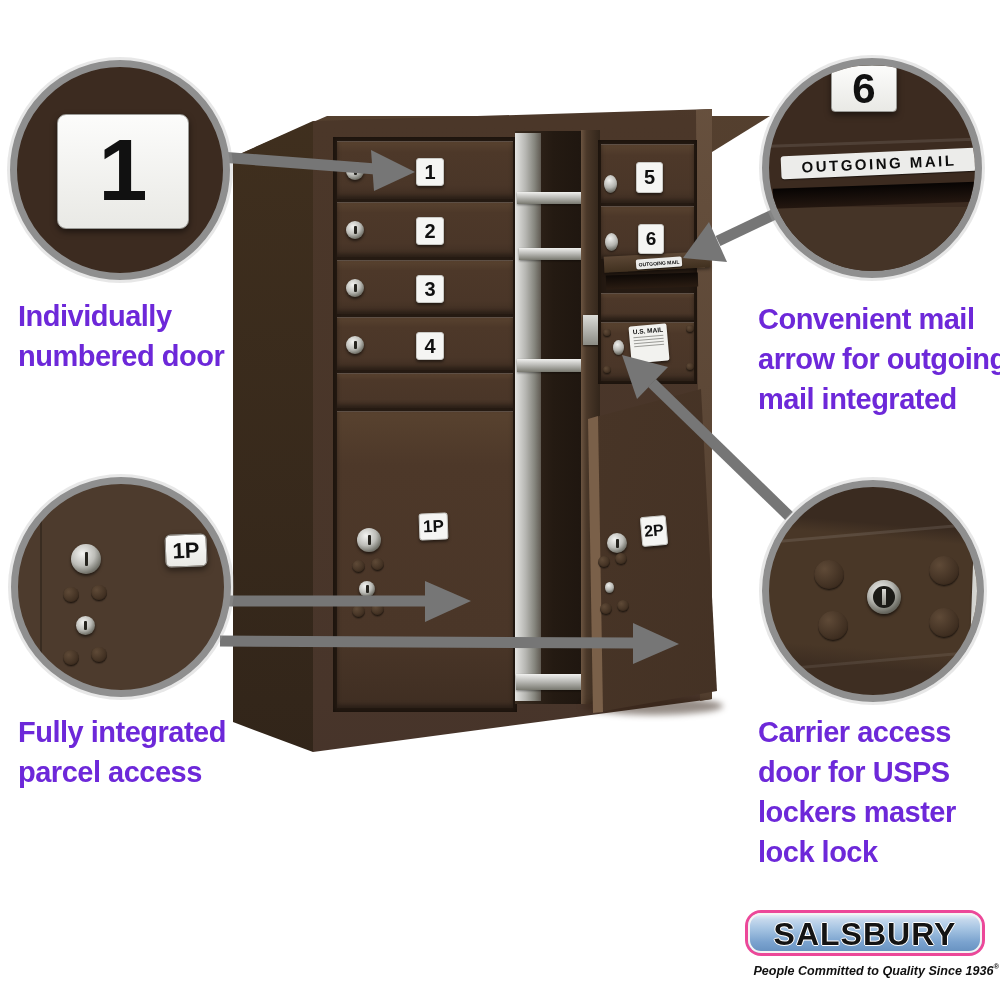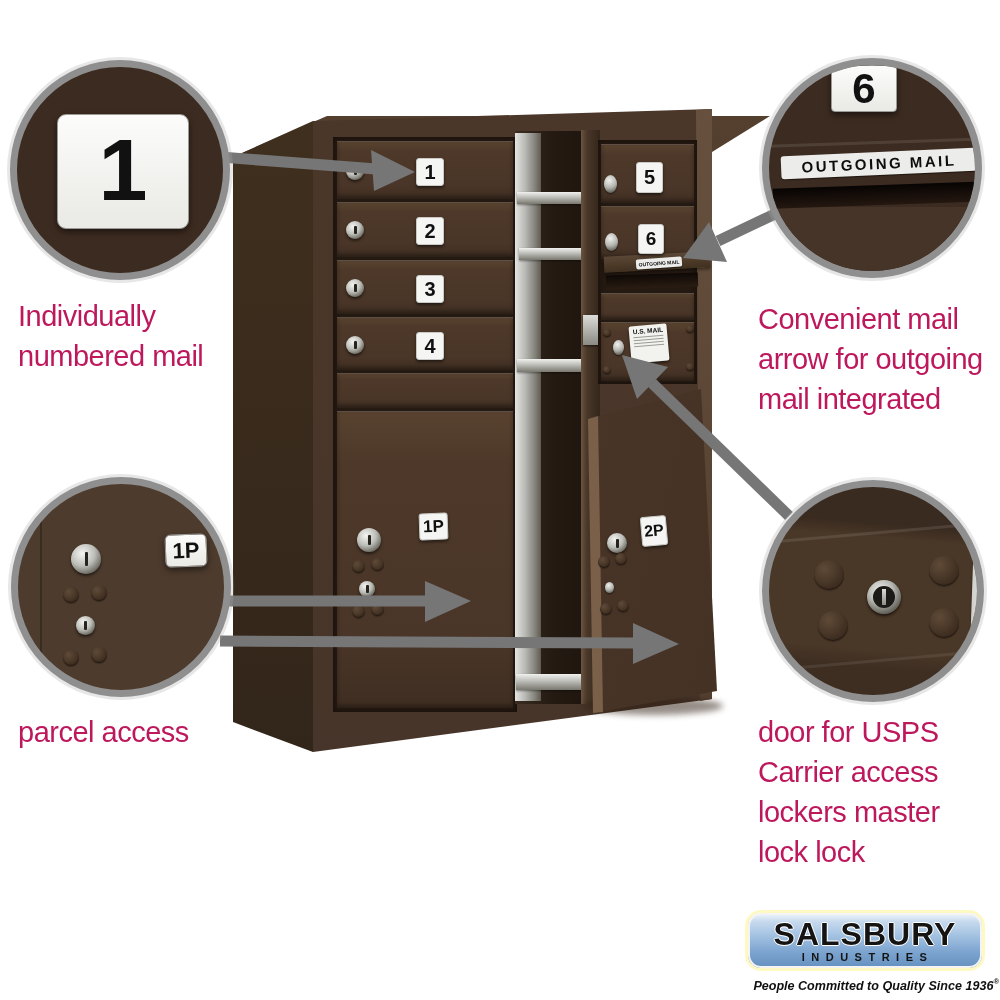--- a/index.html
+++ b/index.html
@@ -38,25 +38,25 @@
   .tinystrip{background:#ececea;border-radius:2px;color:#0d0d0d;font-weight:bold;
     text-align:center;overflow:hidden;box-shadow:0 1px 1px rgba(0,0,0,.5);}
 
   
   .ring{border-radius:50%;border:7px solid #8f8f8f;box-sizing:border-box;overflow:hidden;
     box-shadow:0 0 0 3px rgba(170,170,170,.28);}
   .badgecard{background:linear-gradient(180deg,#fcfcfb,#e9e9e5);border-radius:9px;color:#111;
     font-weight:bold;text-align:center;box-shadow:0 3px 6px rgba(0,0,0,.5);border:1px solid #9a9a96;box-sizing:border-box;}
 
   
-  .feature{color:#be185d;font-weight:normal;font-size:29px;line-height:40px;
+  .feature{color:#6d28d9;font-weight:bold;font-size:29px;line-height:40px;
     letter-spacing:-0.5px;white-space:nowrap;}
 
   
-  .badge{width:240px;height:61px;background:#fef9c3;border-radius:16px;position:relative;}
+  .badge{width:240px;height:46px;background:#ec4899;border-radius:16px;position:relative;}
   .badge-inner{position:absolute;left:3px;top:3px;right:3px;bottom:3px;border-radius:13px;
     background:linear-gradient(180deg,#f3f7fb 0%,#c6d9ed 16%,#a7c5e3 38%,#7ba3cf 72%,#6590bf 100%);
     box-shadow:inset 0 0 0 2px #f4f4f4;text-align:center;overflow:hidden;}
   .brand{font-weight:bold;font-size:32px;line-height:34px;margin-top:4px;letter-spacing:1px;color:#141414;
     text-shadow:1px 0 0 #fff,-1px 0 0 #fff,0 1px 0 #fff,0 -1px 0 #fff;}
   .industries{font-weight:bold;font-size:11px;line-height:13px;letter-spacing:6.5px;color:#141414;padding-left:5px;}
   .tagline{margin-top:6px;font-weight:bold;font-style:italic;font-size:13.5px;color:#101010;
     text-align:center;white-space:nowrap;transform:scaleX(.93);transform-origin:center;}
   .fineline{height:1px;background:#9a9a96;margin:2px 4px 0 4px;}
 </style>
@@ -209,33 +209,34 @@
     </div>
     <div class="abs" style="left:203px;top:65px;width:18px;height:80px;background:linear-gradient(90deg,#cfcfcb,#efefed);border-radius:2px;transform:rotate(2deg);box-shadow:0 1px 2px rgba(0,0,0,.4);">
       <div class="fineline" style="margin-top:24px;"></div>
       <div class="fineline"></div>
       <div class="fineline"></div>
     </div>
   </div>
 
   <div class="feature abs" style="left:18px;top:296px;">
     <div>Individually</div>
-    <div>numbered mail</div>
+    <div>numbered door</div>
   </div>
   <div class="feature abs" style="left:758px;top:299px;">
     <div>Convenient mail</div>
     <div>arrow for outgoing</div>
     <div>mail integrated</div>
   </div>
   <div class="feature abs" style="left:18px;top:712px;">
+    <div>Fully integrated</div>
     <div>parcel access</div>
   </div>
   <div class="feature abs" style="left:758px;top:712px;">
+    <div>Carrier access</div>
     <div>door for USPS</div>
-    <div>Carrier access</div>
     <div>lockers master</div>
     <div>lock lock</div>
   </div>
 
   <div class="abs" style="left:745px;top:910px;width:240px;">
     <div class="badge">
       <div class="badge-inner">
         <div class="brand">SALSBURY</div>
         <div class="industries">INDUSTRIES</div>
       </div>

